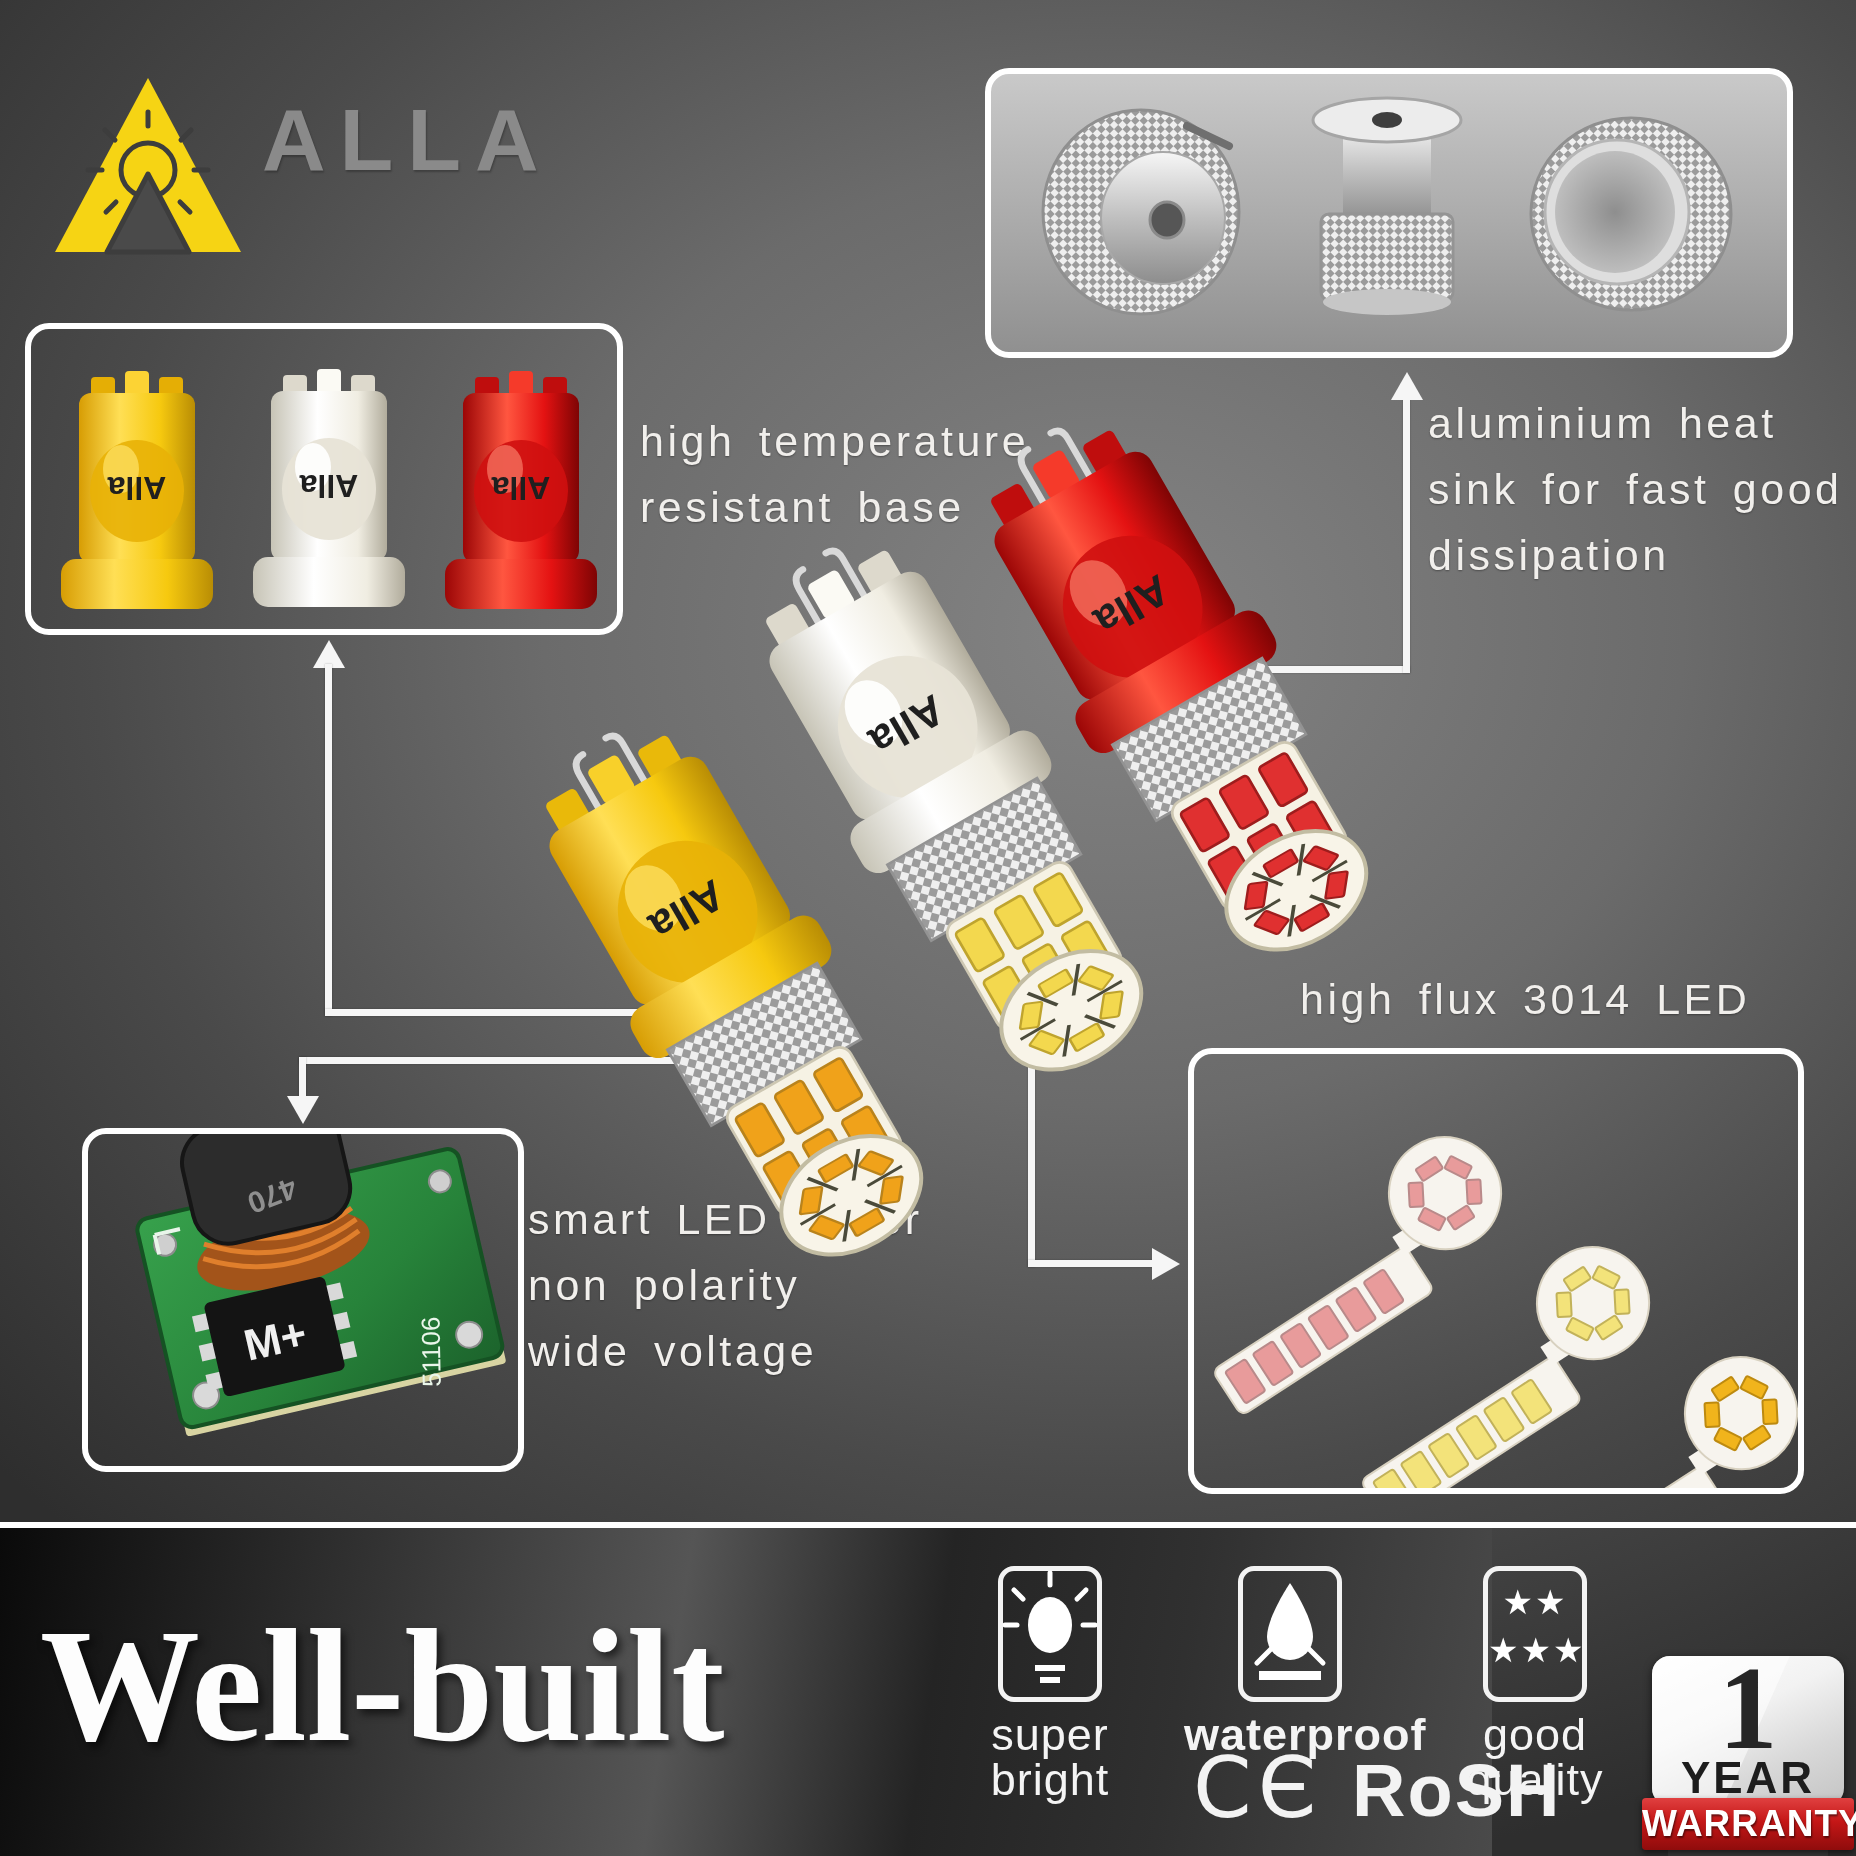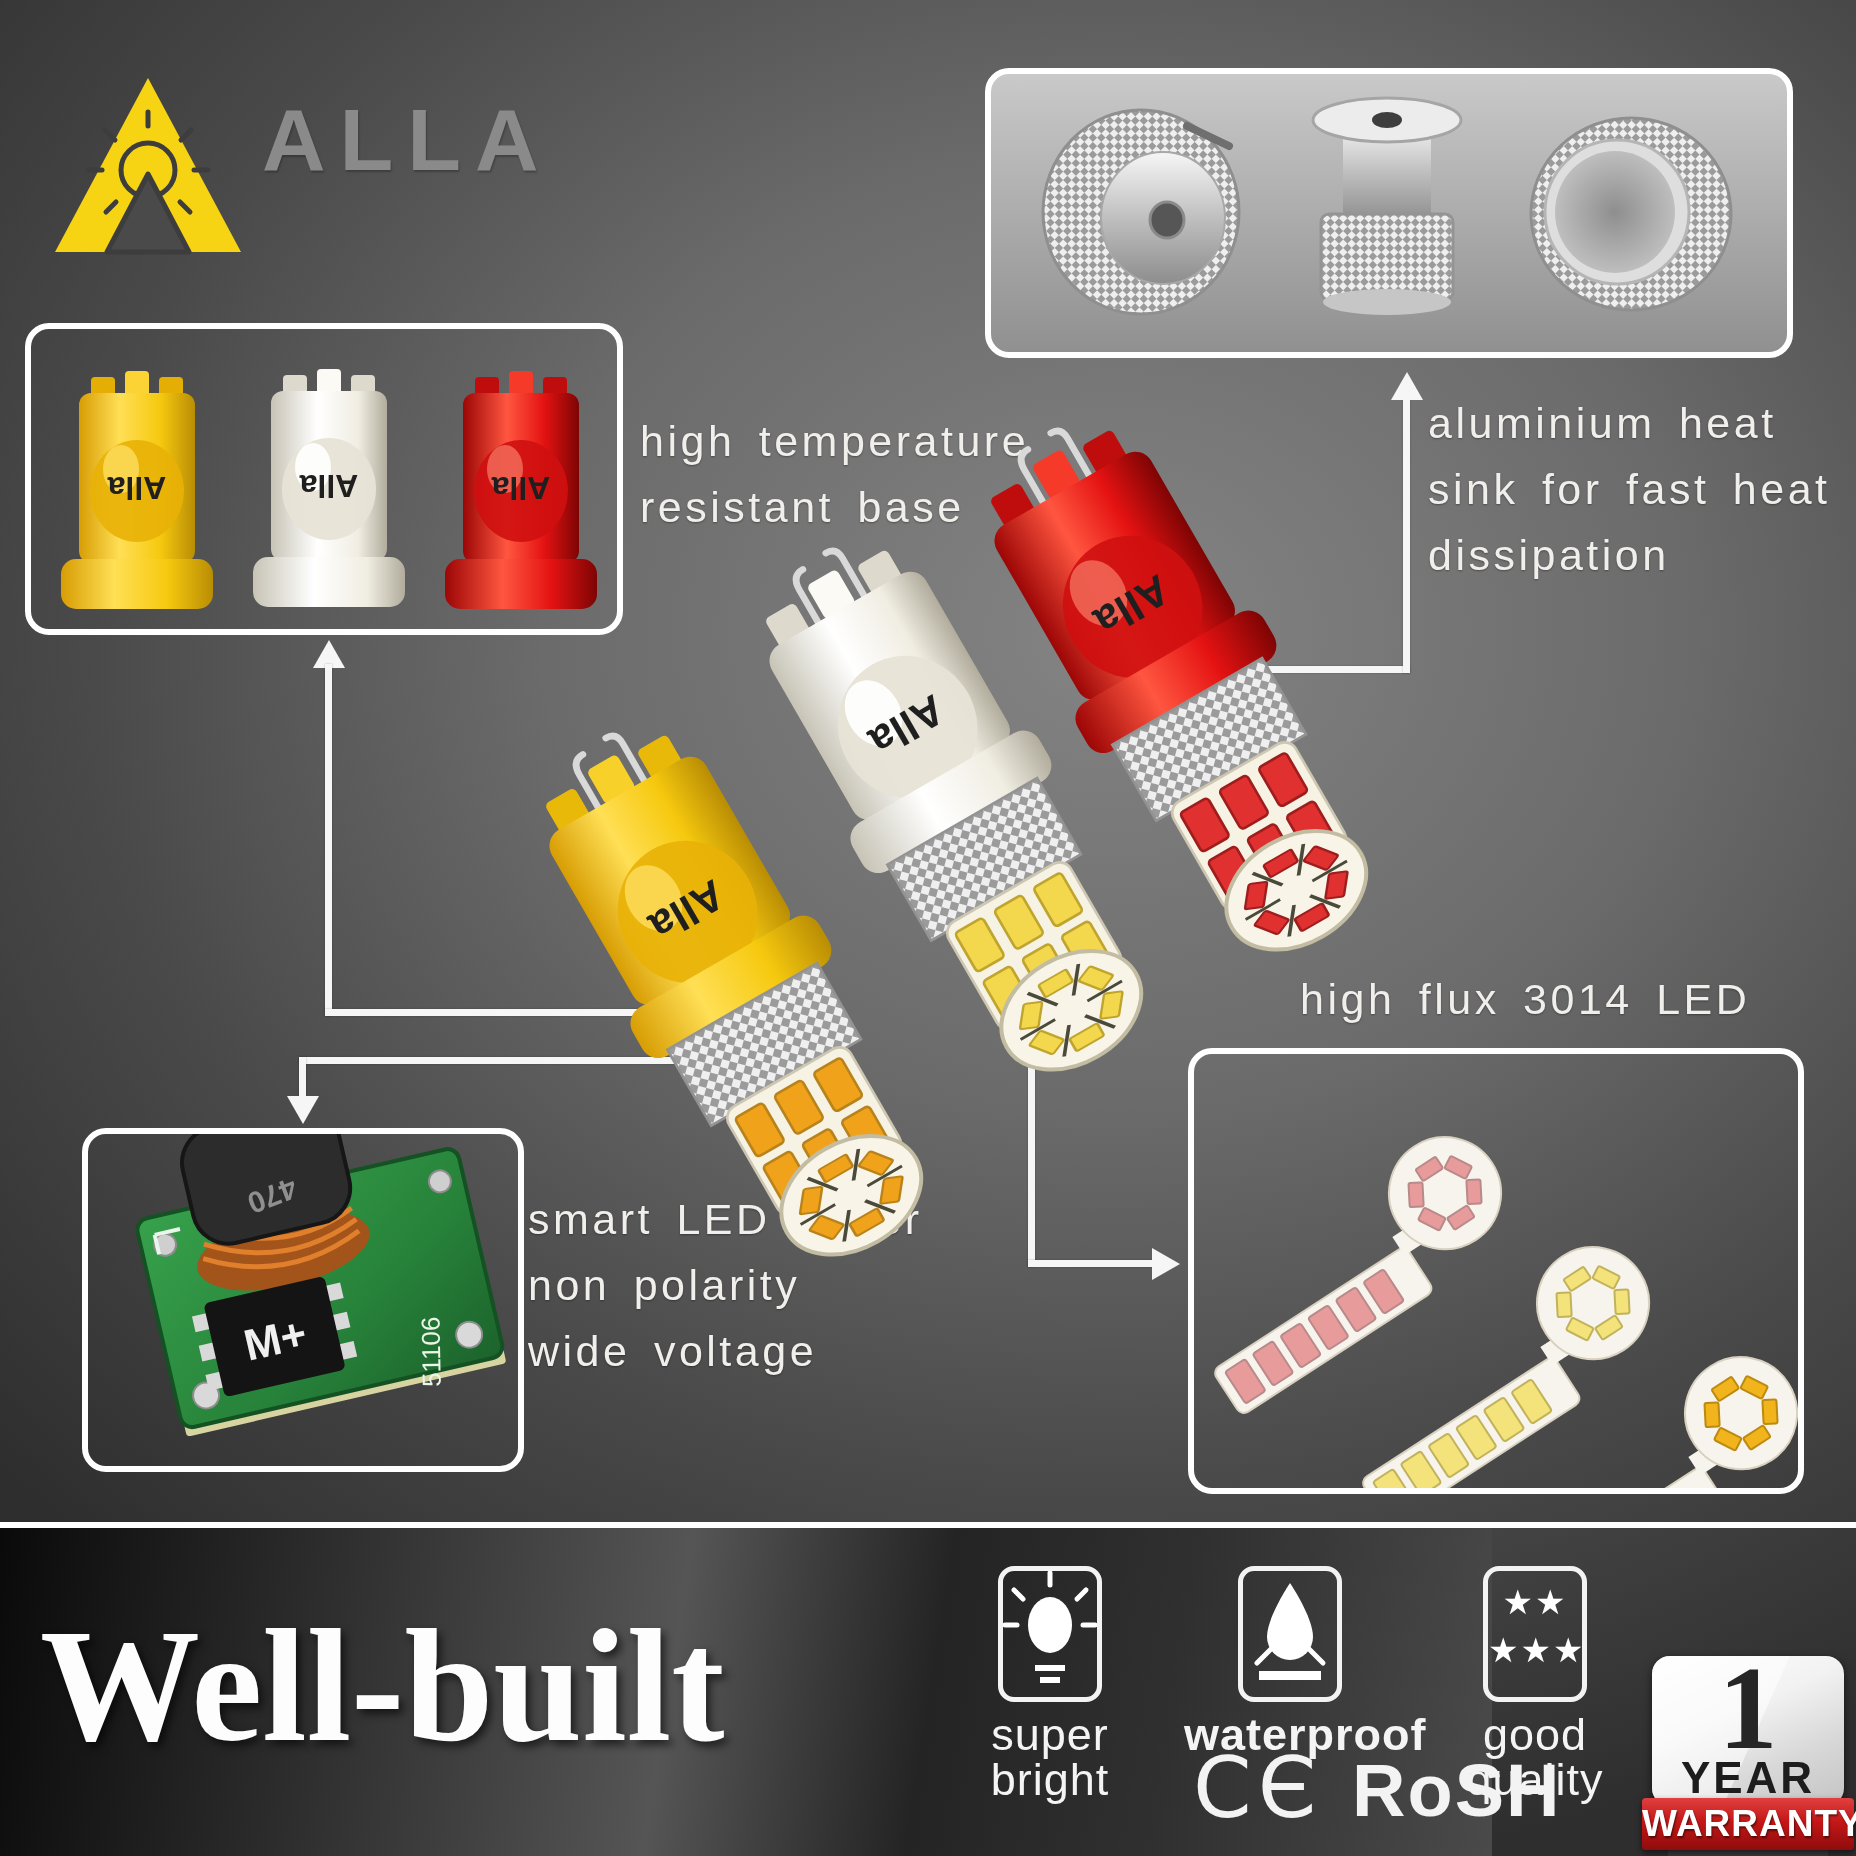--- a/index.html
+++ b/index.html
@@ -292,21 +292,21 @@
       </g>
     </svg>
   </div>
 
   <div class="callout" style="left:640px;top:408px;">
     <div>high temperature</div>
     <div>resistant base</div>
   </div>
   <div class="callout" style="left:1428px;top:390px;">
     <div>aluminium heat</div>
-    <div>sink for fast heat</div>
+    <div>sink for fast good</div>
     <div>dissipation</div>
   </div>
   <div class="callout" style="left:528px;top:1186px;">
     <div>smart LED driver</div>
     <div>non polarity</div>
     <div>wide voltage</div>
   </div>
   <div class="callout" style="left:1300px;top:966px;">
     <div>high flux 3014 LED</div>
   </div>

